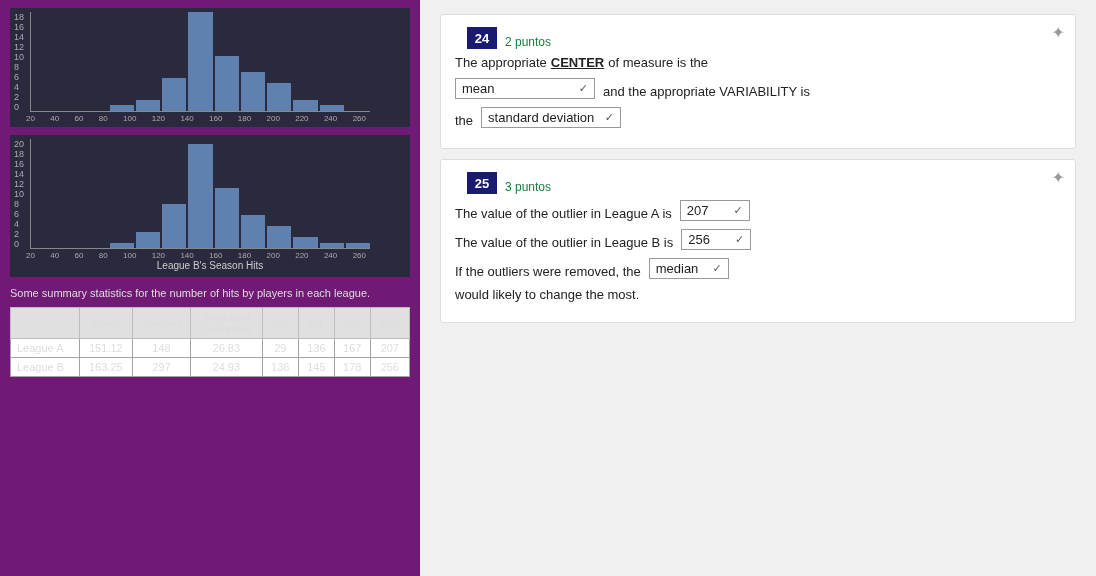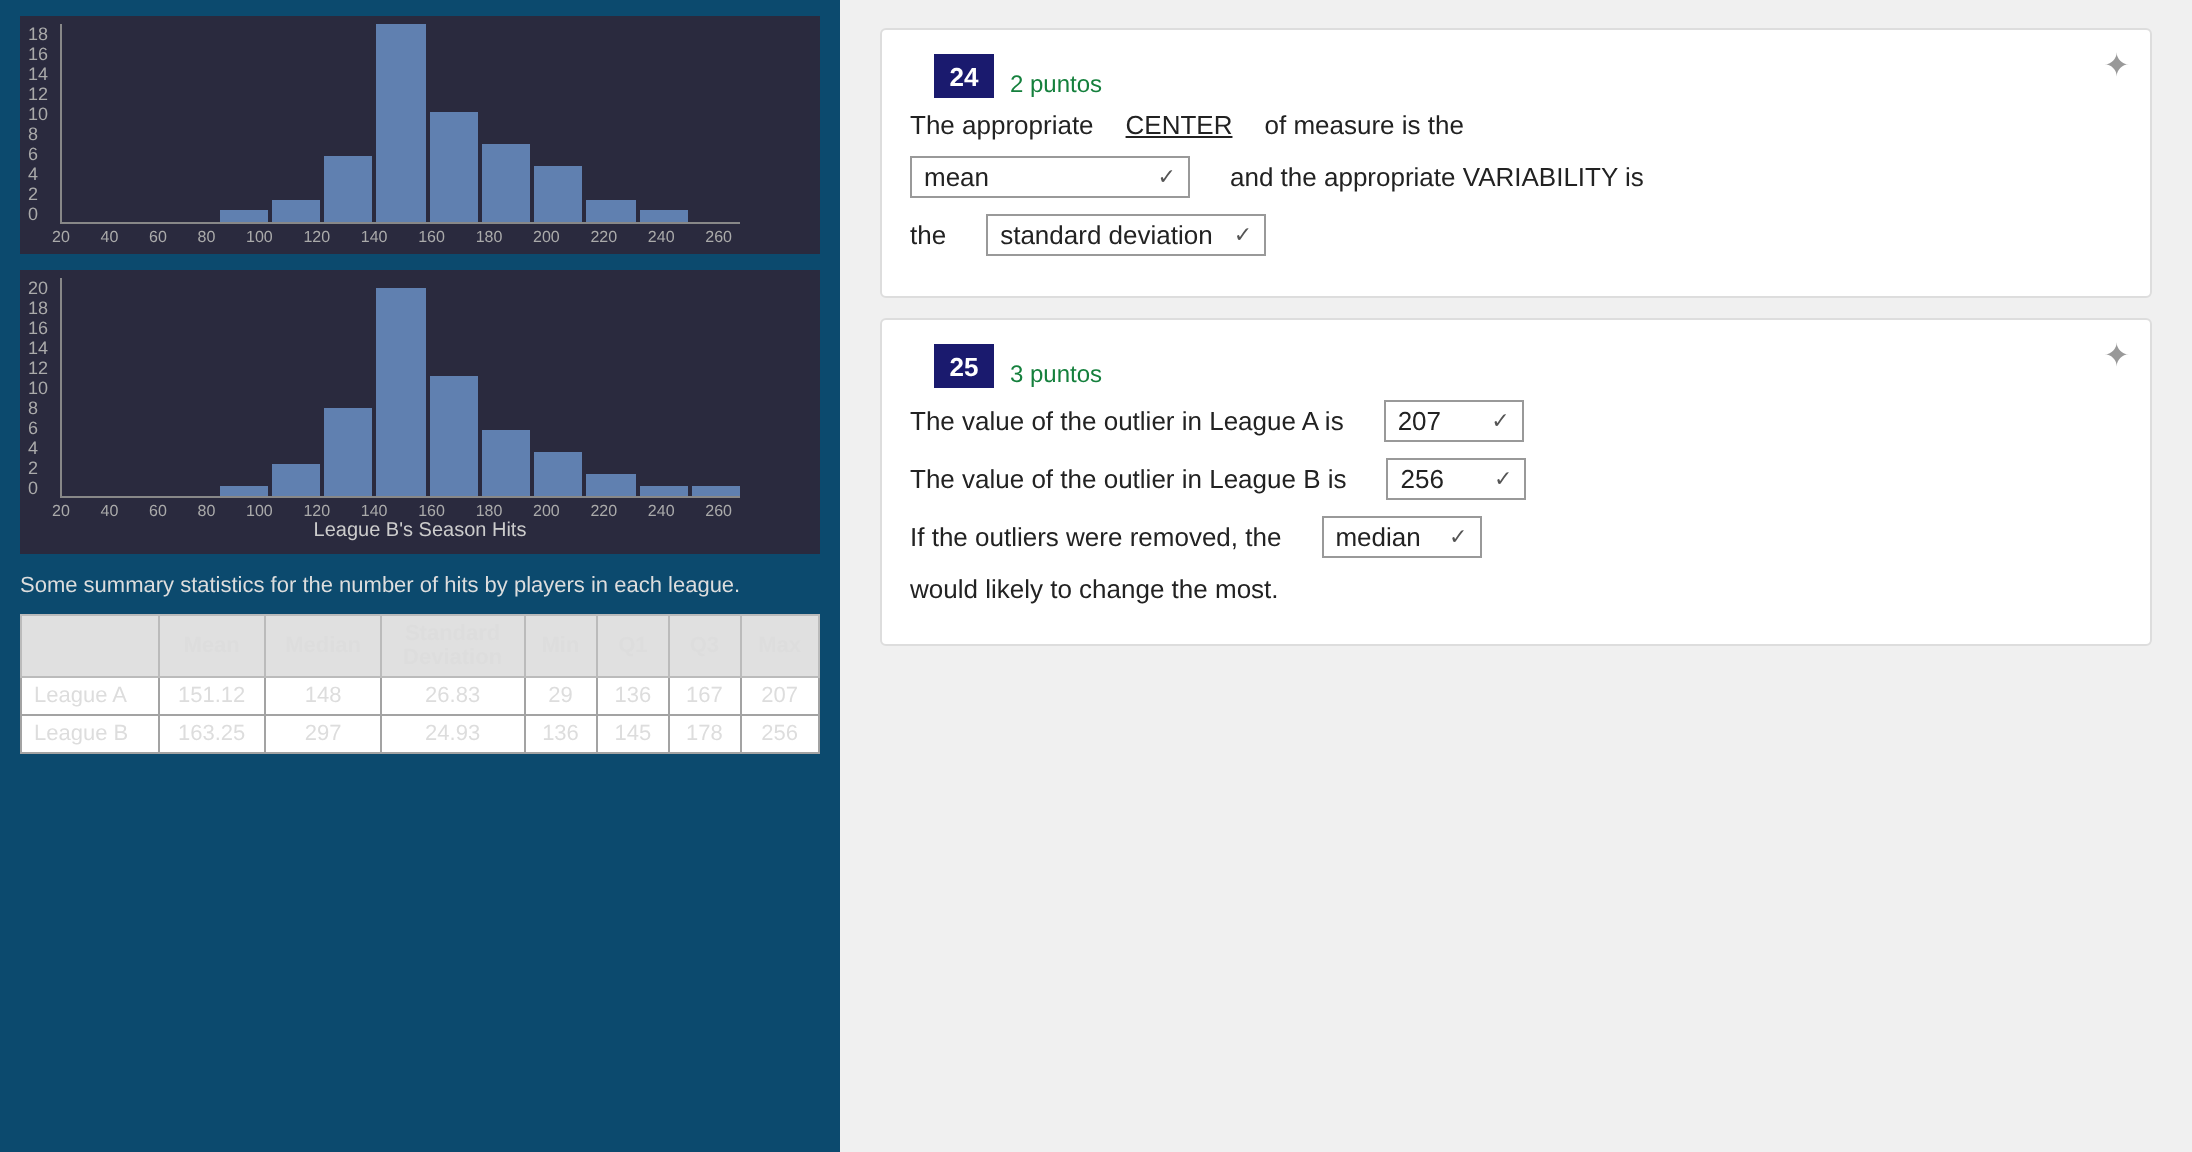--- a/index.html
+++ b/index.html
@@ -10,21 +10,21 @@
       color: #222;
       width: 1096px;
       height: 576px;
       overflow: hidden;
       display: flex;
     }
 
     .left-panel {
       width: 420px;
       min-width: 420px;
-      background: #0c4a6e;
+      background: #701a75;
       padding: 8px 10px;
       color: #ddd;
       display: flex;
       flex-direction: column;
       gap: 4px;
     }
 
     .right-panel {
       flex: 1;
       background: #f0f0f0;
@@ -149,29 +149,29 @@
       position: absolute;
       top: 8px;
       right: 10px;
       font-size: 16px;
       color: #999;
       cursor: pointer;
     }
 
     .row-line {
       display: flex;
-      align-items: center;
+      align-items: flex-end;
       margin-bottom: 8px;
       flex-wrap: wrap;
-      gap: 16px;
+      gap: 4px;
     }
 
     .underline-text {
       text-decoration: underline;
-      font-weight: normal;
+      font-weight: bold;
     }
   </style>
 </head>
 <body>
 
 <div class="left-panel">
 
   <div class="chart-container">
     <div style="display:flex; padding-left:4px;">
       <div style="display:flex; flex-direction:column; justify-content:space-between; font-size:9px; color:#aaa; width:16px; height:100px; padding-right:2px;">

